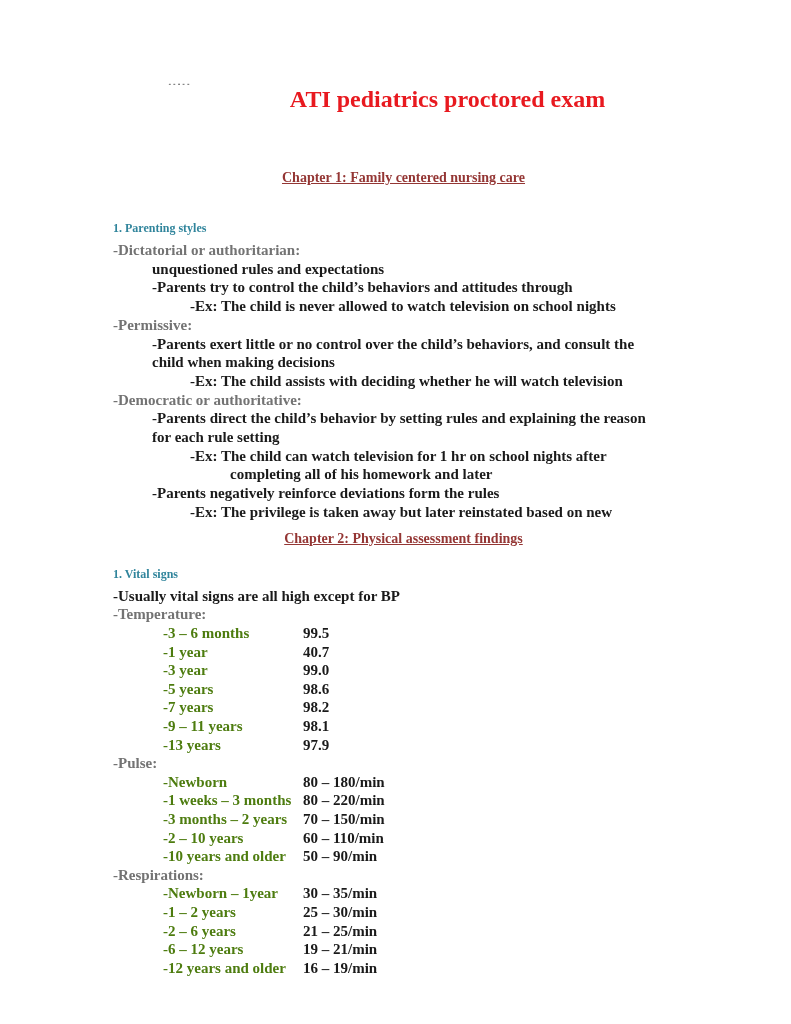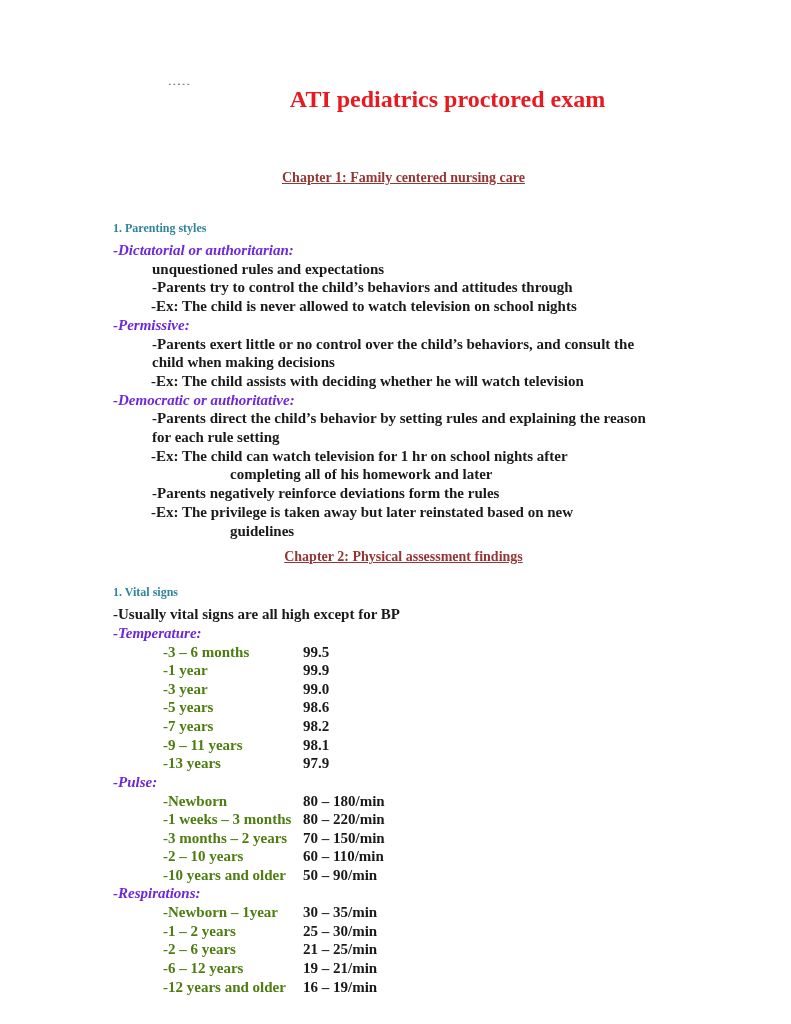--- a/index.html
+++ b/index.html
@@ -48,23 +48,23 @@
     line-height:19px;
     margin-bottom:3px;
     white-space:nowrap;
   }
   .ch1-section-title{margin-top:31px;}
   .ch2-section-title{margin-top:16px;}
   .line{
     line-height:18.7px;
     white-space:nowrap;
   }
-  .green{color:#6d28d9;font-style:italic;}
+  .green{color:#737373;}
   .i1{margin-left:39px;}
-  .i2{margin-left:38px;}
+  .i2{margin-left:77px;}
   .i3{margin-left:117px;}
   .vital-row{
     line-height:18.6px;
     margin-left:50px;
     white-space:nowrap;
   }
   .vital-label{
     display:inline-block;
     min-width:140px;
     color:#4d7c0f;
@@ -93,35 +93,34 @@
     <div class="line i1">-Parents exert little or no control over the child’s behaviors, and consult the</div>
     <div class="line i1">child when making decisions</div>
     <div class="line i2">-Ex: The child assists with deciding whether he will watch television</div>
     <div class="line green">-Democratic or authoritative:</div>
     <div class="line i1">-Parents direct the child’s behavior by setting rules and explaining the reason</div>
     <div class="line i1">for each rule setting</div>
     <div class="line i2">-Ex: The child can watch television for 1 hr on school nights after</div>
     <div class="line i3">completing all of his homework and later</div>
     <div class="line i1">-Parents negatively reinforce deviations form the rules</div>
     <div class="line i2">-Ex: The privilege is taken away but later reinstated based on new</div>
-    <div class="line i3">guidelines</div>
   </div>
 
   <div class="chapter-heading ch2-heading">Chapter 2: Physical assessment findings</div>
 
   <div class="content">
     <div class="section-title ch2-section-title">1. Vital signs</div>
     <div class="line">-Usually vital signs are all high except for BP</div>
 
     <div class="line green">-Temperature:</div>
     <div class="vital-row">
       <span class="vital-label">-3 – 6 months</span><span class="vital-value">99.5</span>
     </div>
     <div class="vital-row">
-      <span class="vital-label">-1 year</span><span class="vital-value">99.9</span>
+      <span class="vital-label">-1 year</span><span class="vital-value">40.7</span>
     </div>
     <div class="vital-row">
       <span class="vital-label">-3 year</span><span class="vital-value">99.0</span>
     </div>
     <div class="vital-row">
       <span class="vital-label">-5 years</span><span class="vital-value">98.6</span>
     </div>
     <div class="vital-row">
       <span class="vital-label">-7 years</span><span class="vital-value">98.2</span>
     </div>

